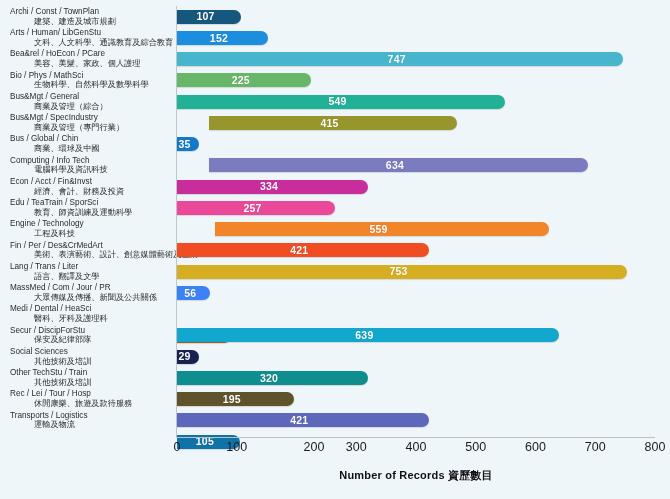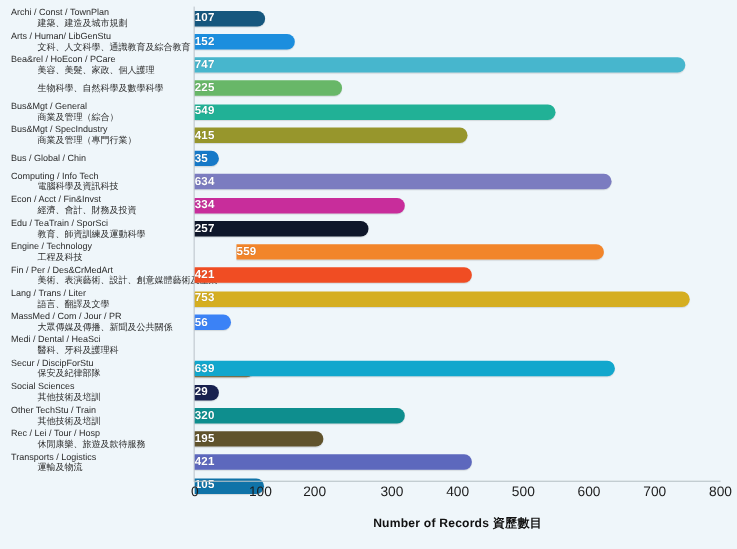--- a/index.html
+++ b/index.html
@@ -29,21 +29,21 @@
   
   .rows{position:absolute;left:0;top:0;width:100%;}
   .row{
     position:relative;
     height:21.25px;
     display:flex;align-items:center;
   }
   .bar{
     height:14px;
     border-radius:0 8px 8px 0;
-    display:flex;align-items:center;justify-content:flex-start;
+    display:flex;align-items:center;justify-content:center;
     box-sizing:border-box;
     padding-right:7px;
     min-width:22px;
     box-shadow:0 1px 1px rgba(0,0,0,.12);
   }
   .bar-value{
     color:#ffffff;
     font-size:10.5px;
     font-weight:bold;
     letter-spacing:.2px;
@@ -114,32 +114,34 @@
       </div>
       <div class="cat">
         <div class="cat-en">Arts / Human/ LibGenStu</div>
         <div class="cat-zh">文科、人文科學、通識教育及綜合教育</div>
       </div>
       <div class="cat">
         <div class="cat-en">Bea&amp;rel / HoEcon / PCare</div>
         <div class="cat-zh">美容、美髮、家政、個人護理</div>
       </div>
       <div class="cat">
+        <div class="cat-en">Bio / Phys / MathSci</div>
         <div class="cat-zh">生物科學、自然科學及數學科學</div>
       </div>
       <div class="cat">
         <div class="cat-en">Bus&amp;Mgt / General</div>
         <div class="cat-zh">商業及管理（綜合）</div>
       </div>
       <div class="cat">
         <div class="cat-en">Bus&amp;Mgt / SpecIndustry</div>
         <div class="cat-zh">商業及管理（專門行業）</div>
       </div>
       <div class="cat">
         <div class="cat-en">Bus / Global / Chin</div>
+        <div class="cat-zh">商業、環球及中國</div>
       </div>
       <div class="cat">
         <div class="cat-en">Computing / Info Tech</div>
         <div class="cat-zh">電腦科學及資訊科技</div>
       </div>
       <div class="cat">
         <div class="cat-en">Econ / Acct / Fin&amp;Invst</div>
         <div class="cat-zh">經濟、會計、財務及投資</div>
       </div>
       <div class="cat">
@@ -211,41 +213,41 @@
           <div class="bar" style="background: rgb(104, 183, 104); width: 134.438px;">
             <span class="bar-value">225</span>
           </div>
         </div>
         <div class="row">
           <div class="bar" style="background: rgb(33, 177, 150); width: 328.027px;">
             <span class="bar-value">549</span>
           </div>
         </div>
         <div class="row">
-          <div class="bar" style="background: rgb(151, 150, 44); width: 247.963px;">
+          <div class="bar" style="background: rgb(151, 150, 44); width: 247.963px; margin-left: 32px;">
             <span class="bar-value">415</span>
           </div>
         </div>
         <div class="row">
           <div class="bar" style="background: rgb(22, 121, 200); width: 22px;">
             <span class="bar-value">35</span>
           </div>
         </div>
         <div class="row">
-          <div class="bar" style="background: rgb(123, 124, 192); width: 378.815px;">
+          <div class="bar" style="background: rgb(123, 124, 192); width: 378.815px; margin-left: 32px;">
             <span class="bar-value">634</span>
           </div>
         </div>
         <div class="row">
           <div class="bar" style="background: rgb(200, 45, 155); width: 191px;">
             <span class="bar-value">334</span>
           </div>
         </div>
         <div class="row">
-          <div class="bar" style="background: #0f172a; width: 158px;">
+          <div class="bar" style="background: #ec4899; width: 158px;">
             <span class="bar-value">257</span>
           </div>
         </div>
         <div class="row">
           <div class="bar" style="background: rgb(242, 133, 42); width: 334.002px; margin-left: 38px;">
             <span class="bar-value">559</span>
           </div>
         </div>
         <div class="row">
           <div class="bar" style="background: rgb(240, 77, 35); width: 251.547px;">
@@ -298,21 +300,21 @@
           </div>
         </div>
       </div>
   </div>
 
   <div class="axis-line-x"></div>
 
   <div class="xticks">
       <div class="xtick" style="left: 0px;">0</div>
       <div class="xtick" style="left: 59.75px;">100</div>
-      <div class="xtick" style="left: 109px;">200</div>
+      <div class="xtick" style="left: 137px;">200</div>
       <div class="xtick" style="left: 179.25px;">300</div>
       <div class="xtick" style="left: 239px;">400</div>
       <div class="xtick" style="left: 298.75px;">500</div>
       <div class="xtick" style="left: 358.5px;">600</div>
       <div class="xtick" style="left: 418.25px;">700</div>
       <div class="xtick" style="left: 478px;">800</div>
     </div>
 
   <div class="x-axis-title">Number of Records 資歷數目</div>
 </div>

